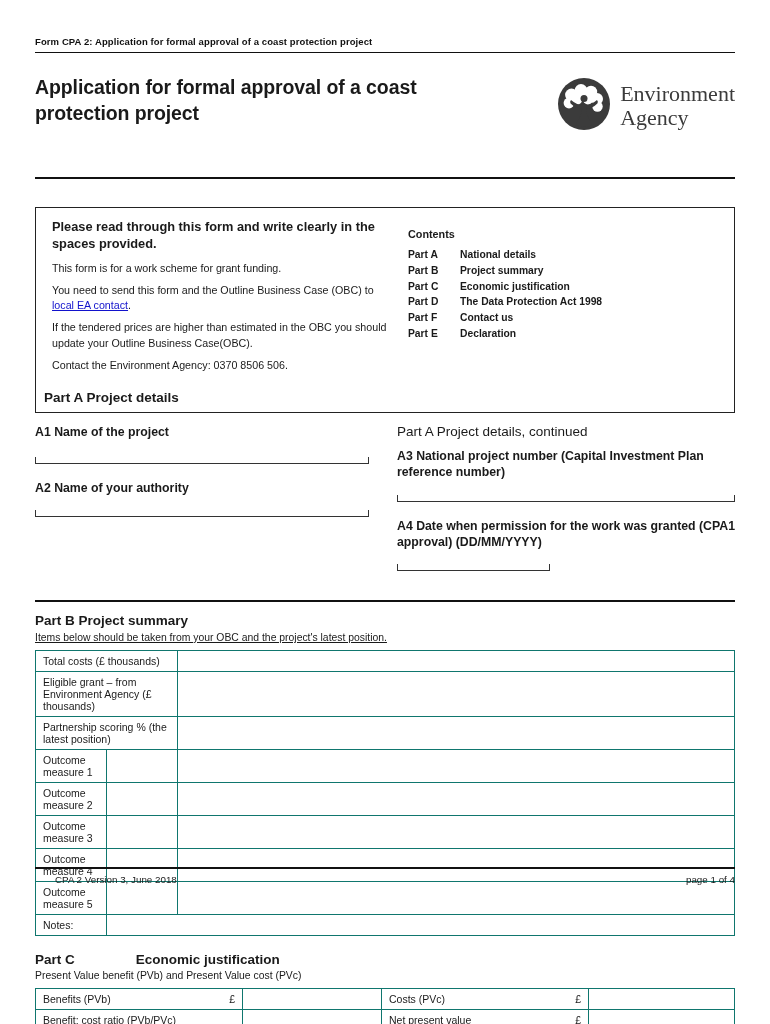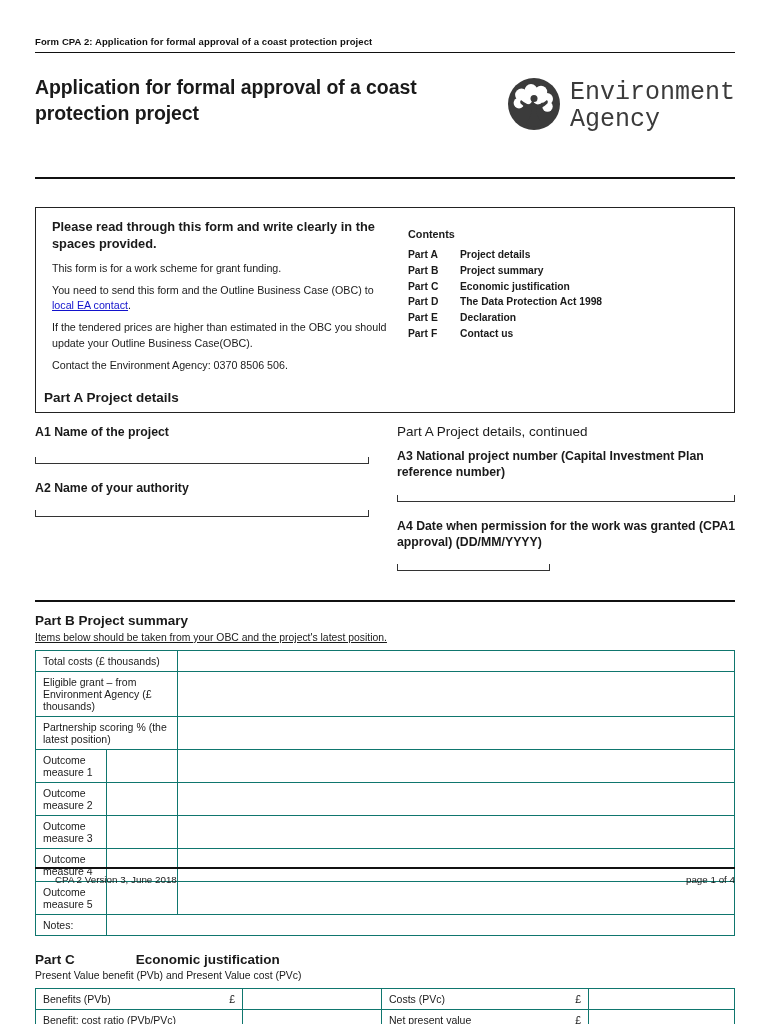--- a/index.html
+++ b/index.html
@@ -56,22 +56,22 @@
     margin: 0;
   }
   .logo {
     display: flex;
     align-items: center;
     gap: 9px;
     padding-top: 2px;
   }
   .logo-mark { flex: 0 0 auto; }
   .logo-text {
-    font-family: Liberation Mono, monospace;
-    font-size: 25px;
+    font-family: Liberation Serif, serif;
+    font-size: 22px;
     line-height: 1.08;
     color: #3b3b3b;
   }
   .logo-text div { white-space: nowrap; }
 
   .title-rule { margin-top: 30px; }
 
   
   .infobox {
     position: relative;
@@ -286,41 +286,41 @@
         <p class="info-head">Please read through this form and write clearly in the spaces provided.</p>
         <p class="info-p">This form is for a work scheme for grant funding.</p>
         <p class="info-p"><span>You need to send this form and the Outline Business Case (OBC) to </span><a class="link" href="#">local EA contact</a><span>.</span></p>
         <p class="info-p">If the tendered prices are higher than estimated in the OBC you should update your Outline Business Case(OBC).</p>
         <p class="info-p gap">Contact the Environment Agency: 0370 8506 506.</p>
       </div>
       <div class="info-right">
         <p class="contents-title">Contents</p>
         <div class="contents-row">
           <span class="contents-part">Part A</span>
-          <span>Project details</span>
+          <span>National details</span>
         </div>
         <div class="contents-row">
           <span class="contents-part">Part B</span>
           <span>Project summary</span>
         </div>
         <div class="contents-row">
           <span class="contents-part">Part C</span>
           <span>Economic justification</span>
         </div>
         <div class="contents-row">
           <span class="contents-part">Part D</span>
           <span>The Data Protection Act 1998</span>
         </div>
         <div class="contents-row">
+          <span class="contents-part">Part F</span>
+          <span>Contact us</span>
+        </div>
+        <div class="contents-row">
           <span class="contents-part">Part E</span>
           <span>Declaration</span>
-        </div>
-        <div class="contents-row">
-          <span class="contents-part">Part F</span>
-          <span>Contact us</span>
         </div>
       </div>
     </div>
     <div class="partA-inbox">Part A  Project details</div>
   </div>
 
   <div class="cols">
     <div class="col-l">
       <p class="q-label">A1   Name of the project</p>
       <div class="fieldline fl-a1"></div>

